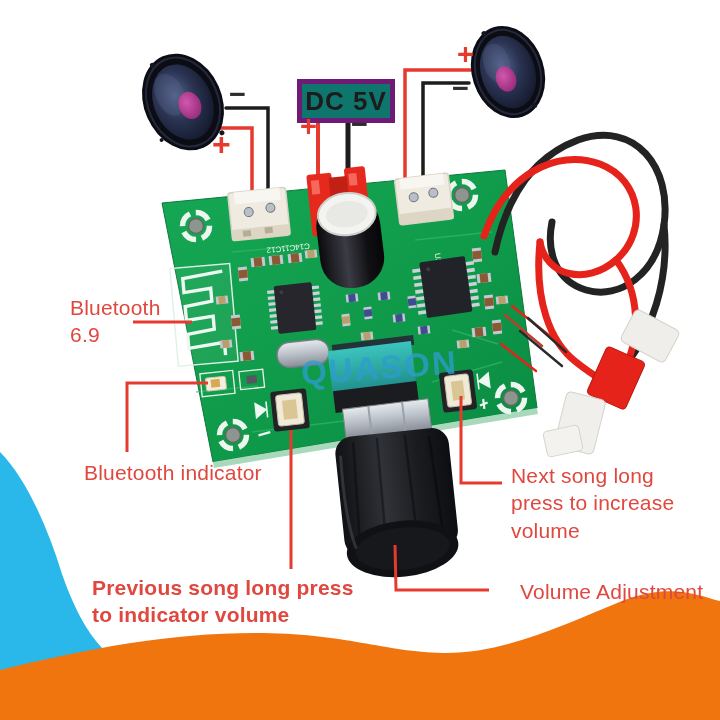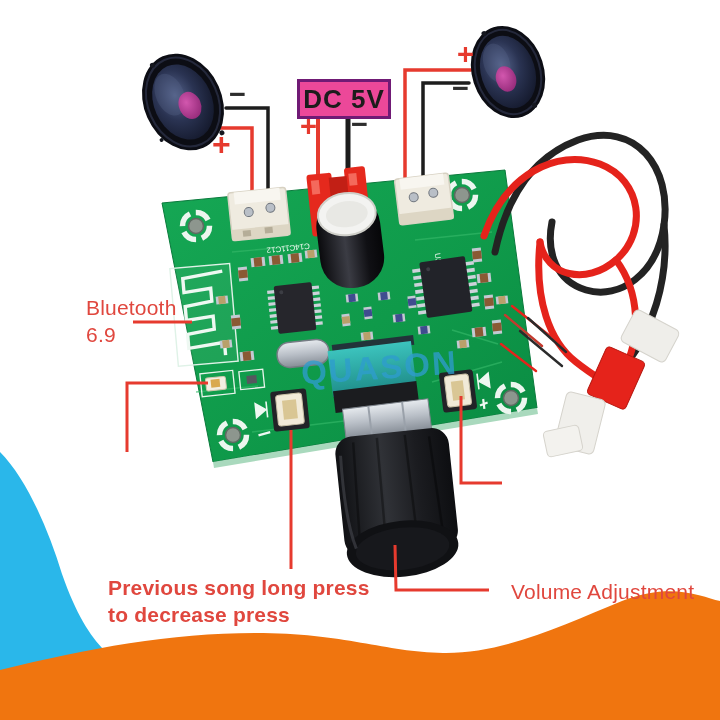--- a/index.html
+++ b/index.html
@@ -4,26 +4,26 @@
 <style>
   :root{
     --accent-red:#e0473e; --line-red:#e63a2e; --wire-black:#1f1f1f;
     --cyan:#2ab7ea; --orange:#f0750f;
   }
   html,body{margin:0;padding:0;background:#fff;}
   #stage{position:relative;width:720px;height:720px;background:#fff;overflow:hidden;
          font-family:"Liberation Sans",sans-serif;}
   #scene{position:absolute;left:0;top:0;}
   .lbl{position:absolute;color:var(--accent-red);font-size:21px;line-height:1.3;
-       letter-spacing:.2px;white-space:nowrap;margin-left:16px;}
+       letter-spacing:.2px;white-space:nowrap;}
   .pol{position:absolute;font-weight:700;font-size:29px;line-height:1;}
   .pol.red{color:var(--line-red);}
   .pol.dark{color:#2d2d2d;}
-  #dc-box{position:absolute;left:297px;top:79px;width:88px;height:34px;border:3px solid #701a75;
-          background:#ec4899;display:flex;align-items:center;justify-content:center;
+  #dc-box{position:absolute;left:297px;top:79px;width:88px;height:34px;border:5px solid #701a75;
+          background:#0f766e;display:flex;align-items:center;justify-content:center;
           font-size:26px;font-weight:700;color:#1c1c1c;letter-spacing:1px;}
   #watermark{position:absolute;left:301px;top:349px;font-size:33px;font-weight:700;
              letter-spacing:2px;color:rgba(46,156,205,.78);transform:rotate(-4deg);}
 </style>
 </head>
 <body>
 
 <div id="stage">
 
 <svg id="scene" width="720" height="720" viewBox="0 0 720 720">
@@ -323,24 +323,30 @@
 <div class="pol red" style="left:212px;top:128px;font-size:32px;">+</div>
 
 <div class="pol red" style="left:457px;top:40px;">+</div>
 <div class="pol dark" style="left:452px;top:74px;">−</div>
 
 <div class="lbl" style="left:70px;top:294px;">
   <div>Bluetooth</div>
   <div>6.9</div>
 </div>
 
+<div class="lbl" style="left:84px;top:459px;">Bluetooth indicator</div>
 
 <div class="lbl" style="left:92px;top:574px;font-weight:bold;">
   <div>Previous song long press</div>
-  <div>to decrease press</div>
+  <div>to indicator volume</div>
 </div>
 
-
-<div class="lbl" style="left:495px;top:578px;">Volume Adjustment</div>
+<div class="lbl" style="left:511px;top:462px;">
+  <div>Next song long</div>
+  <div>press to increase</div>
+  <div>volume</div>
+</div>
+
+<div class="lbl" style="left:520px;top:578px;">Volume Adjustment</div>
 
 <div id="watermark">QUASON</div>
 
 </div>
 
 </body></html>

